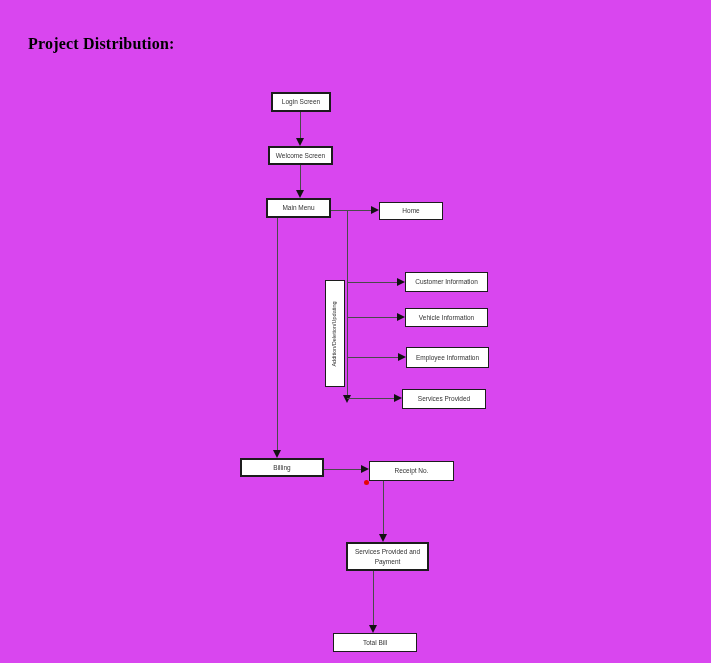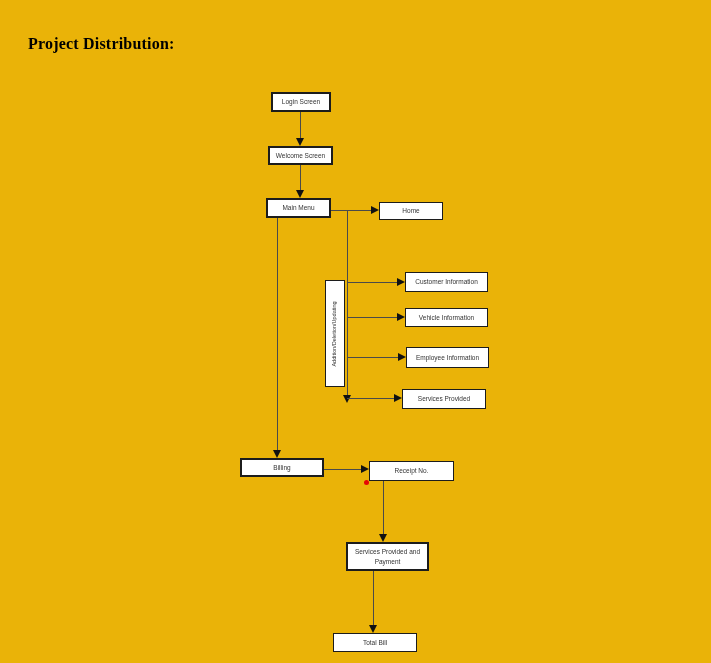--- a/index.html
+++ b/index.html
@@ -1,20 +1,20 @@
 <!DOCTYPE html>
 <html><head>
 <meta charset="utf-8">
 <style>
   html, body { margin: 0; padding: 0; background: #fff; }
   #screen {
     position: relative;
     width: 711px;
     height: 663px;
-    background: #eab308;
+    background: #d946ef;
     font-family: "Liberation Sans", sans-serif;
     overflow: hidden;
   }
   .page-title {
     position: absolute;
     left: 28px;
     top: 35px;
     font-family: "Liberation Serif", serif;
     font-weight: bold;
     font-size: 16px;

